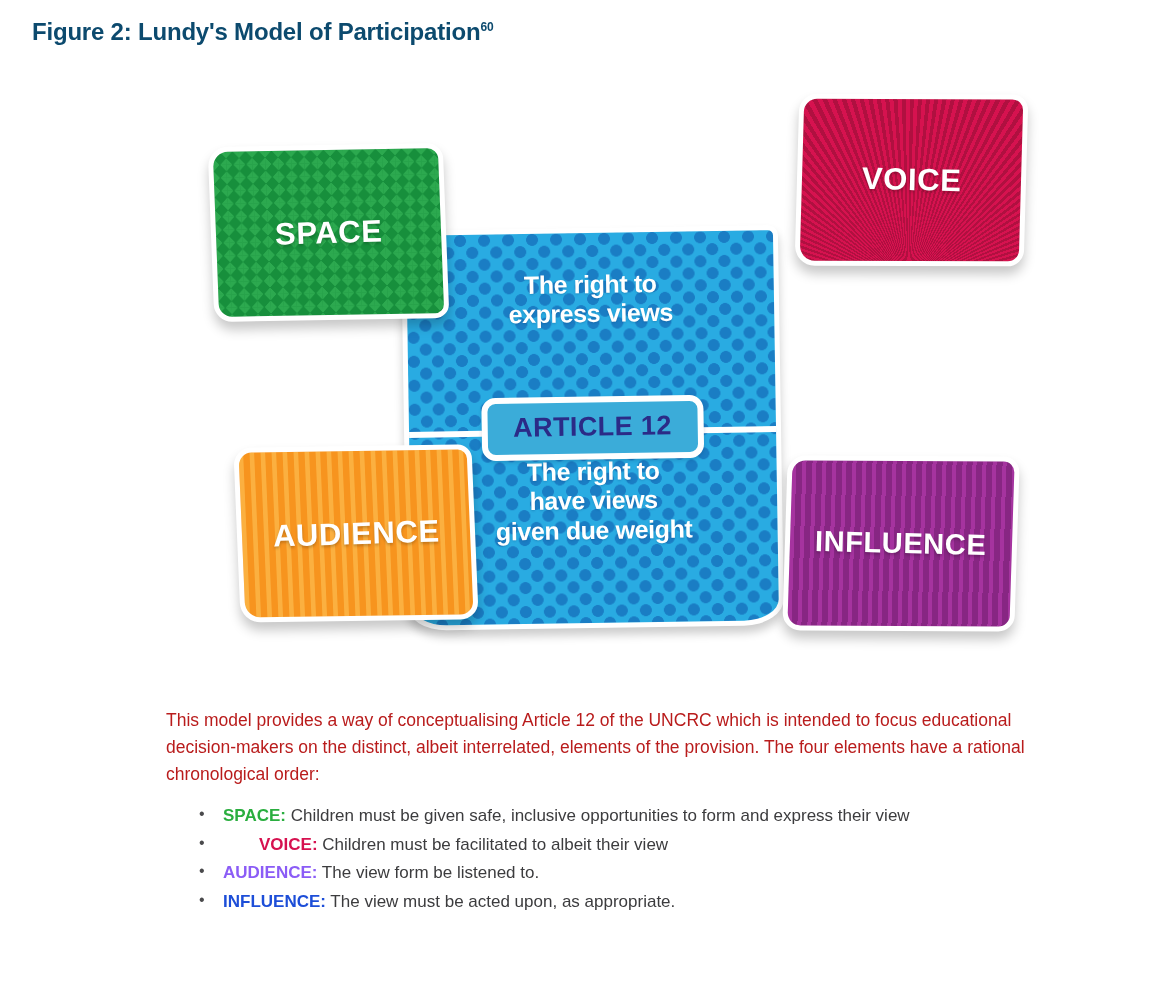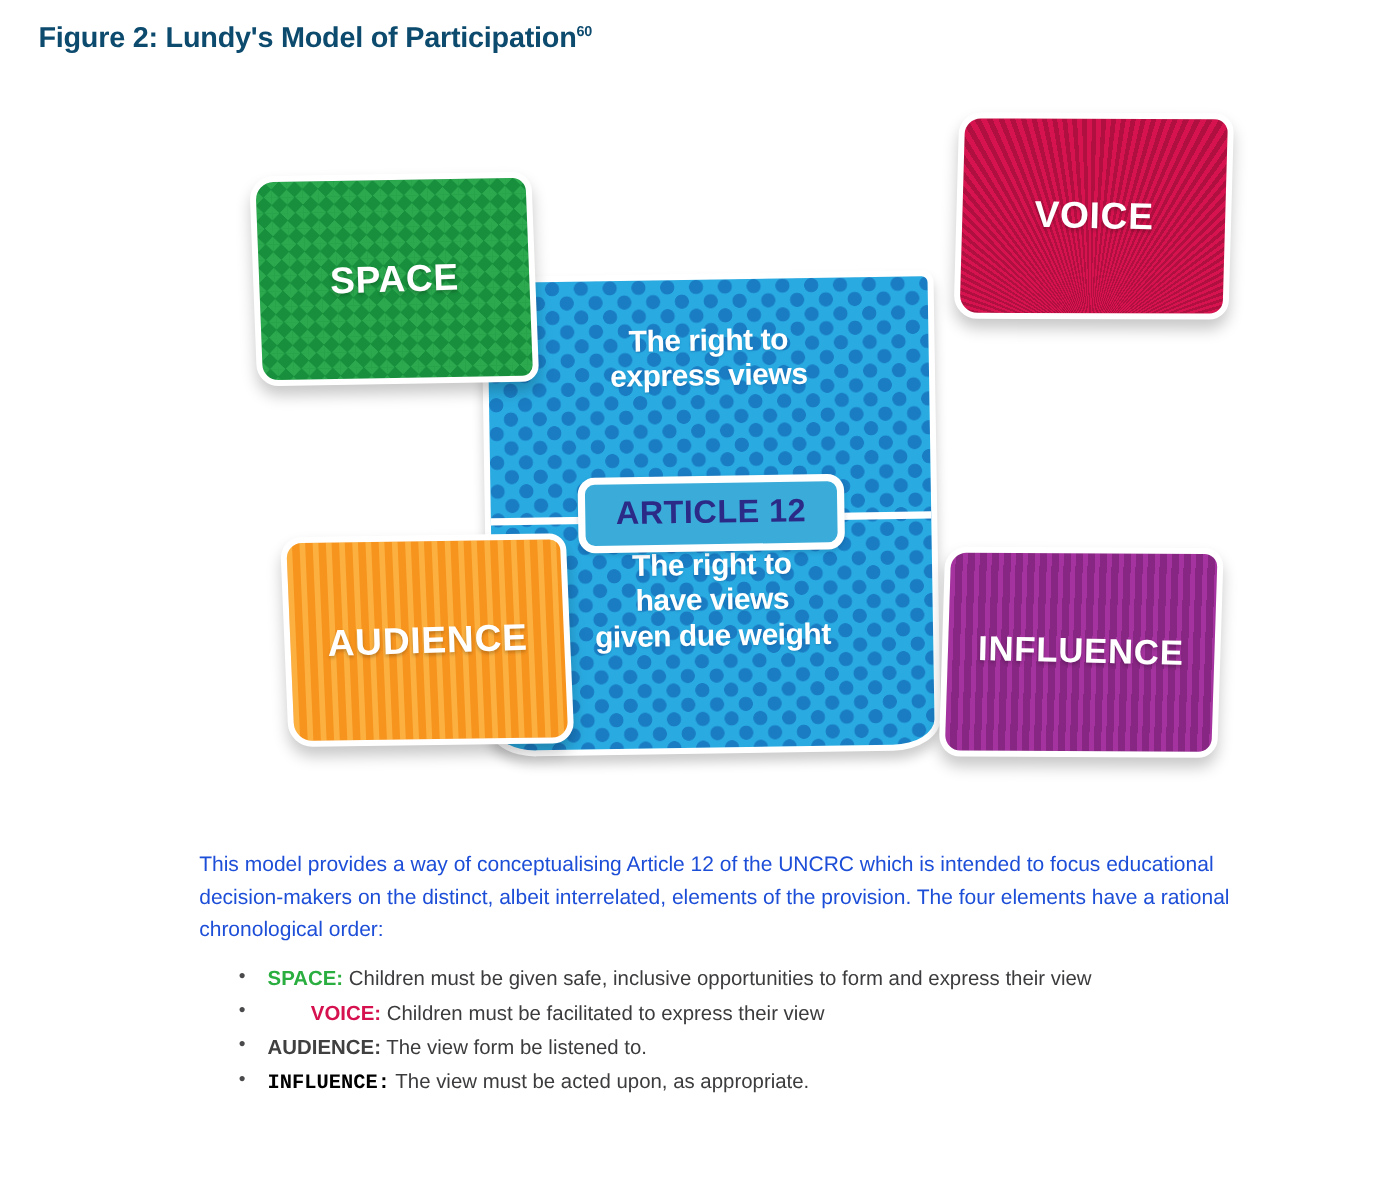--- a/index.html
+++ b/index.html
@@ -130,38 +130,38 @@
 
   
   .card-space span{transform:skewY(-1.2deg) rotate(0.4deg);}
   .card-voice span{transform:skewY(1.4deg) rotate(-0.3deg);}
   .card-audience span{transform:skewY(-1.6deg) rotate(0.6deg);}
   .card-influence span{transform:skewY(1.5deg) rotate(-0.4deg);}
 
   
   .body-wrap{position:absolute;left:166px;top:707px;width:905px;}
   .body-para{
-    font-size:17.5px;line-height:1.55;color:#1d4ed8;
+    font-size:17.5px;line-height:1.55;color:#b91c1c;
     margin:0 0 14px 0;
   }
   .bullets{list-style:none;margin:0;padding:0 0 0 33px;}
   .bullets li{
     position:relative;
     font-size:17px;line-height:1.62;color:#3c3c3e;
     padding-left:24px;margin-bottom:1px;
   }
   .bullets li::before{
     content:"•";position:absolute;left:0;top:-1px;
     color:#4a4a4c;font-size:16px;
   }
   .bullets b{font-weight:bold;text-align:right;}
   .b-space{color:#2aae3f;}
   .b-voice{color:#d6114f;margin-left:36px;}
-  .b-audience{color:#404040;}
-  .b-influence{color:#000000;font-family:Liberation Mono, monospace;}
+  .b-audience{color:#8b5cf6;}
+  .b-influence{color:#1d4ed8;}
 </style>
 </head>
 <body>
 
 <div class="fig-title">
   <span>Figure 2: Lundy's Model of Participation</span><sup>60</sup>
 </div>
 
 <div class="stage">
 
@@ -204,21 +204,21 @@
 </div>
 
 <div class="body-wrap">
   <p class="body-para">This model provides a way of conceptualising Article 12 of the UNCRC which is intended to focus educational decision-makers on the distinct, albeit interrelated, elements of the provision. The four elements have a rational chronological order:</p>
 
   <ul class="bullets">
     <li>
       <b class="b-space">SPACE:</b><span> Children must be given safe, inclusive opportunities  to form and express their view</span>
     </li>
     <li>
-      <b class="b-voice">VOICE:</b><span> Children must be facilitated to express their view</span>
+      <b class="b-voice">VOICE:</b><span> Children must be facilitated to albeit their view</span>
     </li>
     <li>
       <b class="b-audience">AUDIENCE:</b><span> The view form be listened to.</span>
     </li>
     <li>
       <b class="b-influence">INFLUENCE:</b><span> The view must be acted upon, as appropriate.</span>
     </li>
   </ul>
 </div>
 

